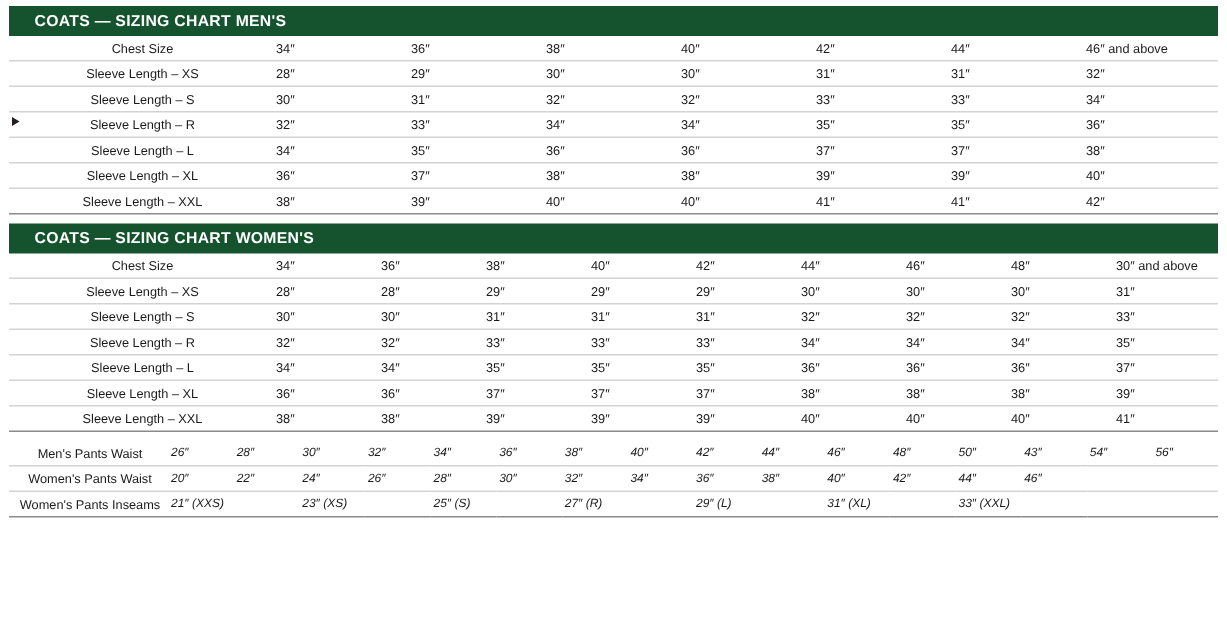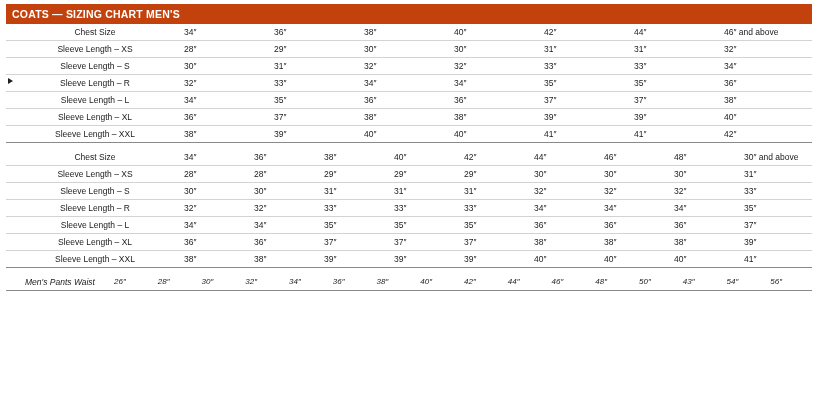--- a/index.html
+++ b/index.html
@@ -17,26 +17,26 @@
   .sheet {
     width: 818px;
     box-sizing: border-box;
     padding: 4px 6px 0 6px;
   }
   .block {
     width: 806px;
     margin: 0 0 6px 0;
   }
   .block-header {
-    background: #c2410c;
+    background: #14532d;
     color: #ffffff;
     font-size: 10.5px;
     font-weight: bold;
     letter-spacing: 0.2px;
-    padding: 4px 6px 4px 6px;
+    padding: 4px 6px 4px 17px;
     line-height: 12px;
     text-transform: uppercase;
   }
   table {
     border-collapse: collapse;
     width: 100%;
     table-layout: fixed;
   }
   td {
     font-size: 8.5px;
@@ -52,21 +52,21 @@
   }
   td.label {
     padding-left: 4px;
     text-align: center;
   }
   td.val {
     text-align: left;
   }
   .tbl-coats td.label { width: 170px; }
   .tbl-coats-w td.label { width: 170px; }
-  .tbl-pants td.label { width: 100px; font-style: italic; }
+  .tbl-pants td.label { width: 100px; }
   .tbl-pants td.val { font-size: 8px; font-style: italic; }
   .marker {
     position: absolute;
     left: 2px;
     width: 0;
     height: 0;
     border-top: 3.5px solid transparent;
     border-bottom: 3.5px solid transparent;
     border-left: 5px solid #231f20;
   }
@@ -152,20 +152,21 @@
           <td class="val">40″</td>
           <td class="val">41″</td>
           <td class="val">41″</td>
           <td class="val">42″</td>
         </tr>
       </tbody>
     </table>
   </div>
 
   <div class="block">
+    <div class="block-header">COATS — SIZING CHART WOMEN'S</div>
     <table class="tbl-coats-w">
       <tbody>
         <tr>
           <td class="label">Chest Size</td>
           <td class="val">34″</td>
           <td class="val">36″</td>
           <td class="val">38″</td>
           <td class="val">40″</td>
           <td class="val">42″</td>
           <td class="val">44″</td>
@@ -264,17 +265,47 @@
           <td class="val">40″</td>
           <td class="val">42″</td>
           <td class="val">44″</td>
           <td class="val">46″</td>
           <td class="val">48″</td>
           <td class="val">50″</td>
           <td class="val">43″</td>
           <td class="val">54″</td>
           <td class="val">56″</td>
         </tr>
+        <tr>
+          <td class="label">Women's Pants Waist</td>
+          <td class="val">20″</td>
+          <td class="val">22″</td>
+          <td class="val">24″</td>
+          <td class="val">26″</td>
+          <td class="val">28″</td>
+          <td class="val">30″</td>
+          <td class="val">32″</td>
+          <td class="val">34″</td>
+          <td class="val">36″</td>
+          <td class="val">38″</td>
+          <td class="val">40″</td>
+          <td class="val">42″</td>
+          <td class="val">44″</td>
+          <td class="val">46″</td>
+          <td class="val"></td>
+          <td class="val"></td>
+        </tr>
+        <tr>
+          <td class="label">Women's Pants Inseams</td>
+          <td class="val" colspan="2">21″ (XXS)</td>
+          <td class="val" colspan="2">23″ (XS)</td>
+          <td class="val" colspan="2">25″ (S)</td>
+          <td class="val" colspan="2">27″ (R)</td>
+          <td class="val" colspan="2">29″ (L)</td>
+          <td class="val" colspan="2">31″ (XL)</td>
+          <td class="val" colspan="2">33″ (XXL)</td>
+          <td class="val" colspan="2"></td>
+        </tr>
       </tbody>
     </table>
   </div>
 
 </div>
 
 </body></html>

